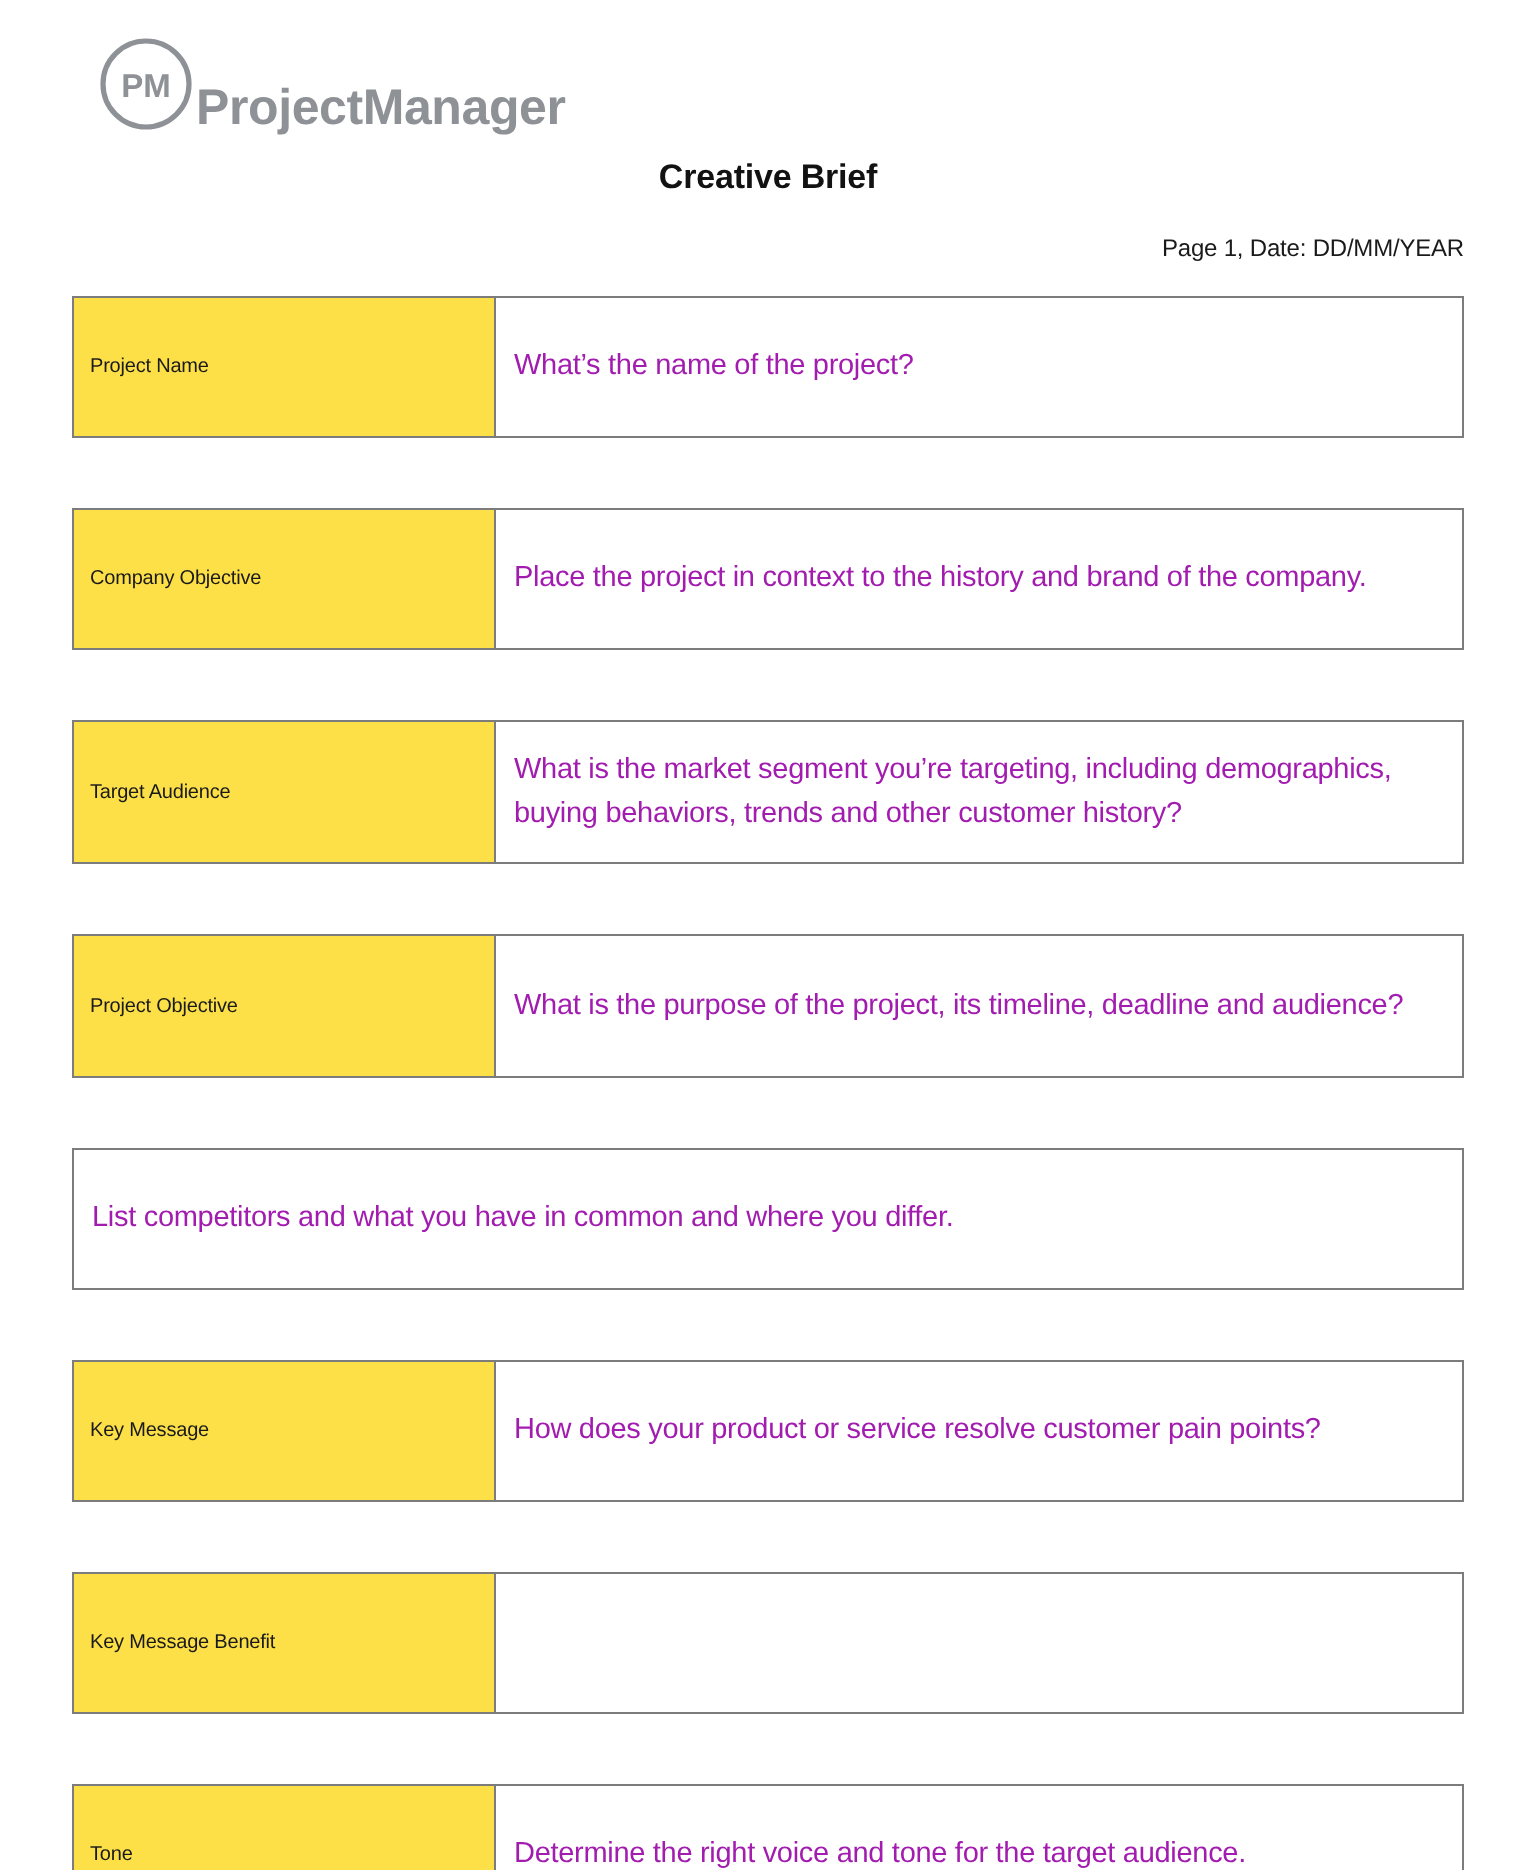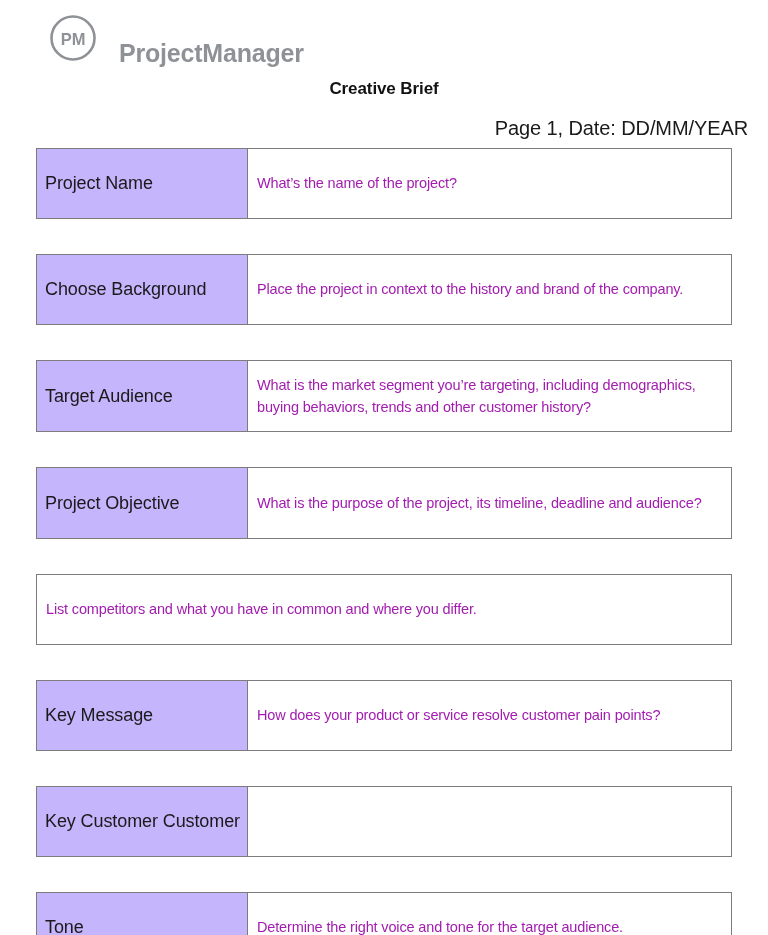--- a/index.html
+++ b/index.html
@@ -17,22 +17,22 @@
     color: #1a1a1a;
     position: relative;
   }
 
   
   .brand {
     position: absolute;
     left: 48px;
     top: 13px;
     display: flex;
-    align-items: flex-start;
-    gap: 21px;
+    align-items: flex-end;
+    gap: 0;
     height: 54px;
   }
   .brand-mark {
     width: 50px;
     height: 50px;
     flex: 0 0 50px;
     position: relative;
   }
   .brand-mark svg { display: block; }
   .brand-name {
@@ -52,23 +52,23 @@
     top: 79px;
     width: 768px;
     text-align: center;
     font-size: 17px;
     font-weight: bold;
     color: #121212;
     letter-spacing: -0.1px;
   }
   .doc-meta {
     position: absolute;
-    right: 20px;
+    right: 36px;
     top: 117px;
-    font-size: 20px;
+    font-size: 12px;
     color: #1a1a1a;
     text-align: right;
     letter-spacing: -0.1px;
   }
 
   
   .rows {
     position: absolute;
     left: 36px;
     top: 148px;
@@ -77,26 +77,26 @@
   .row {
     display: flex;
     width: 696px;
     margin-bottom: 35px;
     border: 1px solid #7c7c7c;
     background: #ffffff;
   }
   .row-label {
     width: 211px;
     flex: 0 0 211px;
-    background: #c4b5fd;
+    background: #fde047;
     border-right: 1px solid #7c7c7c;
     display: flex;
     align-items: center;
     padding: 0 0 0 8px;
-    font-size: 18px;
+    font-size: 10px;
     color: #1a1a1a;
     letter-spacing: -0.1px;
   }
   .row-content {
     flex: 1 1 auto;
     display: flex;
     align-items: center;
     padding: 0 10px 0 9px;
     font-size: 14.5px;
     color: #a21caf;
@@ -121,38 +121,38 @@
 
 <div class="doc-title">Creative Brief</div>
 <div class="doc-meta">Page 1, Date: DD/MM/YEAR</div>
 
 <div class="rows">
     <div class="row h1">
       <div class="row-label">Project Name</div>
       <div class="row-content">What’s the name of the project?</div>
     </div>
     <div class="row h1">
-      <div class="row-label">Choose Background</div>
+      <div class="row-label">Company Objective</div>
       <div class="row-content">Place the project in context to the history and brand of the company.</div>
     </div>
     <div class="row h2">
       <div class="row-label">Target Audience</div>
       <div class="row-content">What is the market segment you’re targeting, including demographics, buying behaviors, trends and other customer history?</div>
     </div>
     <div class="row h2">
       <div class="row-label">Project Objective</div>
       <div class="row-content">What is the purpose of the project, its timeline, deadline and audience?</div>
     </div>
     <div class="row h1">
       <div class="row-content">List competitors and what you have in common and where you differ.</div>
     </div>
     <div class="row h1">
       <div class="row-label">Key Message</div>
       <div class="row-content">How does your product or service resolve customer pain points?</div>
     </div>
     <div class="row h1">
-      <div class="row-label">Key Customer Customer</div>
+      <div class="row-label">Key Message Benefit</div>
     </div>
     <div class="row h1">
       <div class="row-label">Tone</div>
       <div class="row-content">Determine the right voice and tone for the target audience.</div>
     </div>
   </div>
 
 </body></html>

